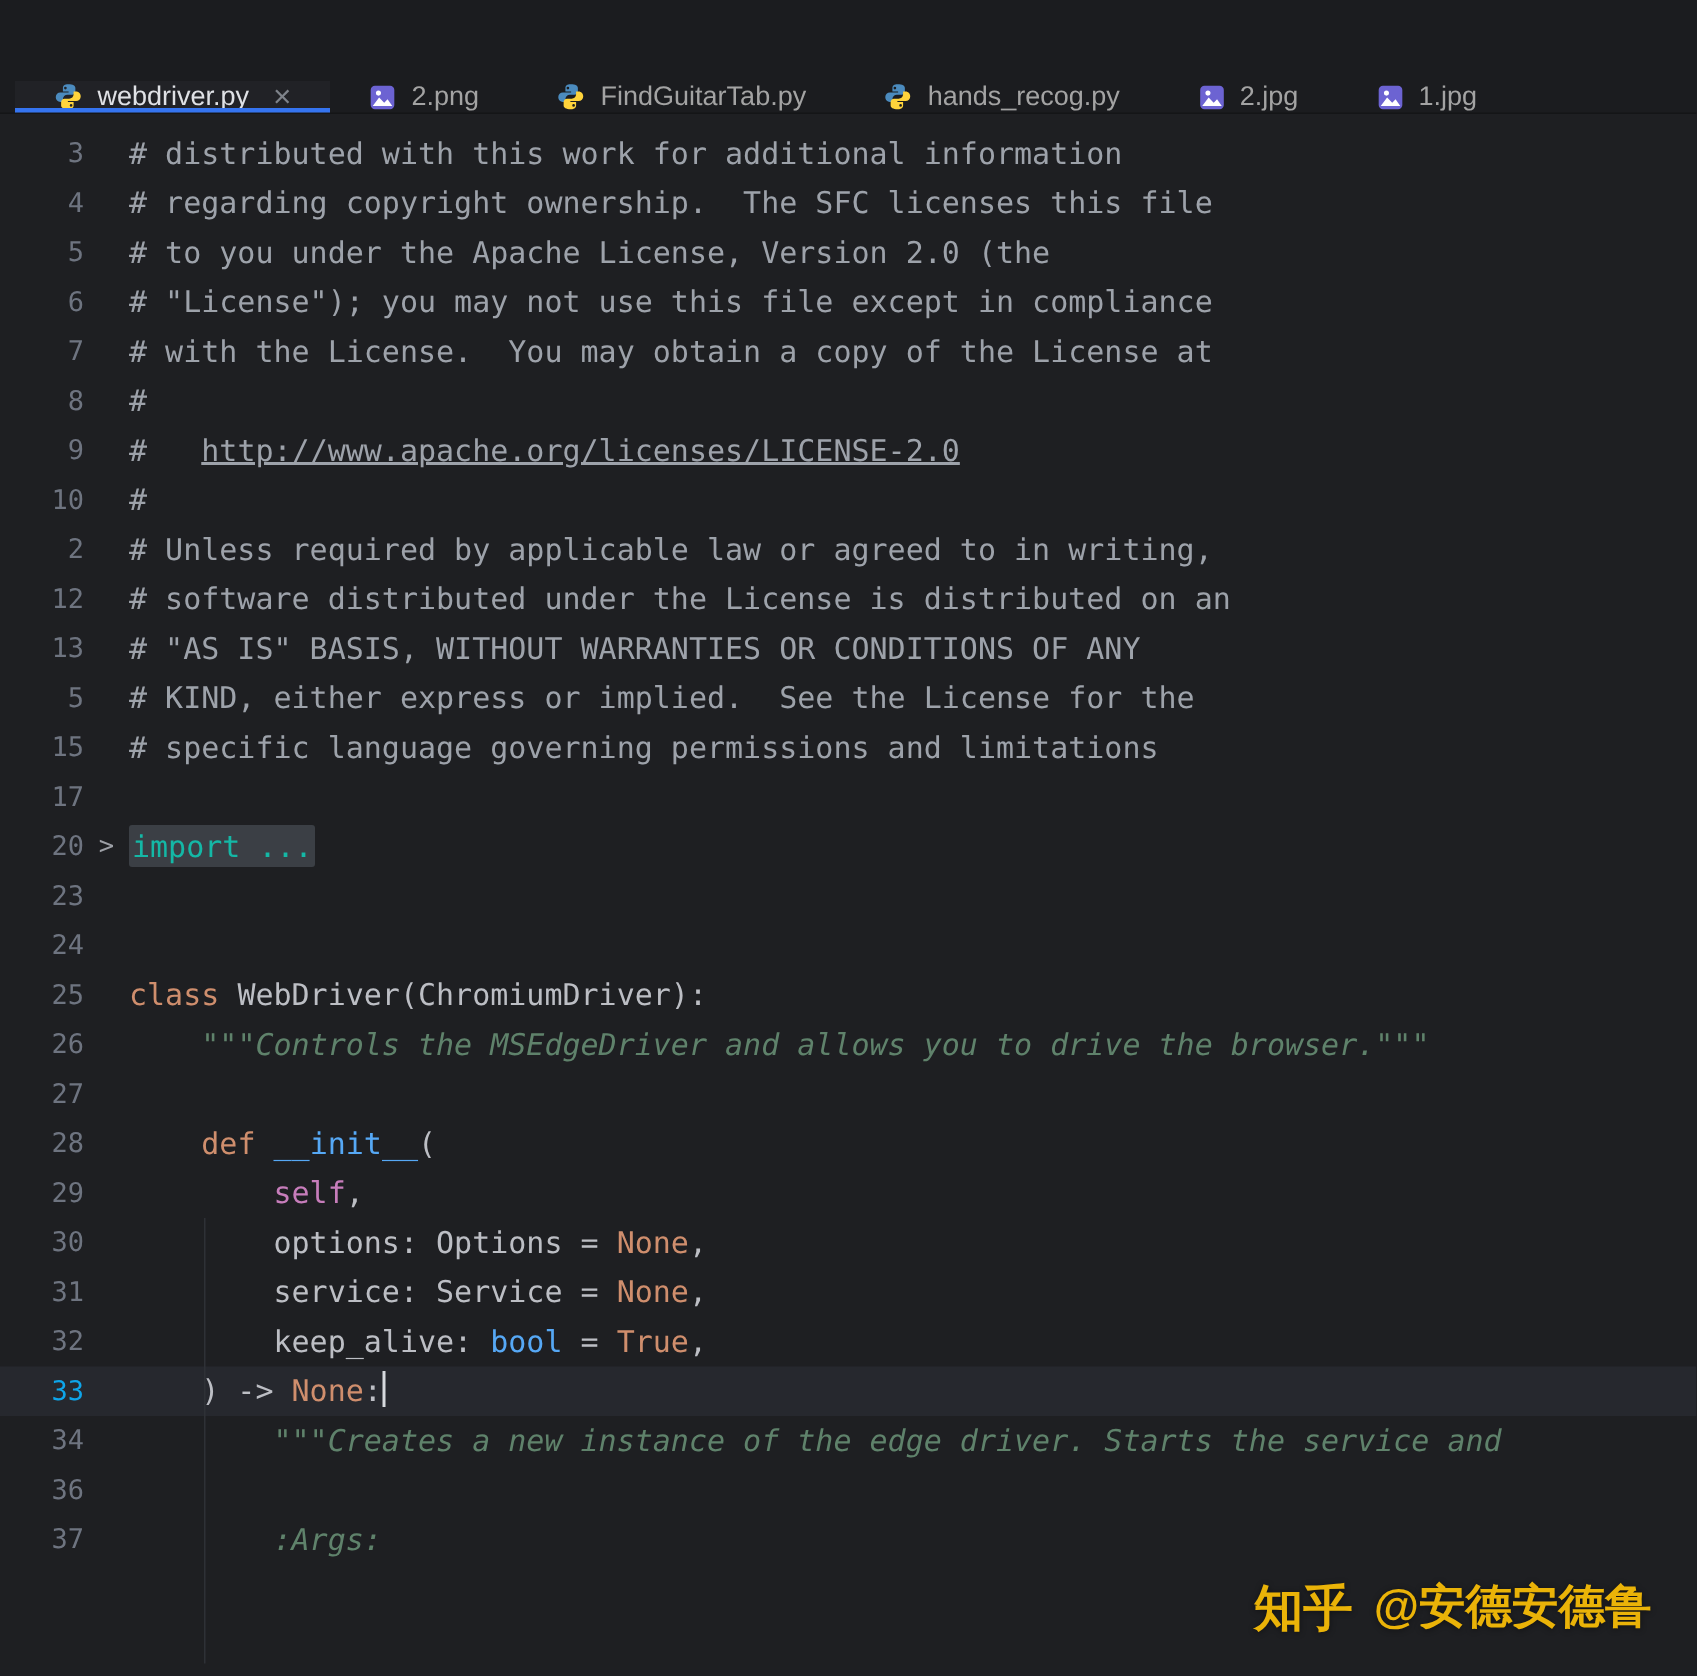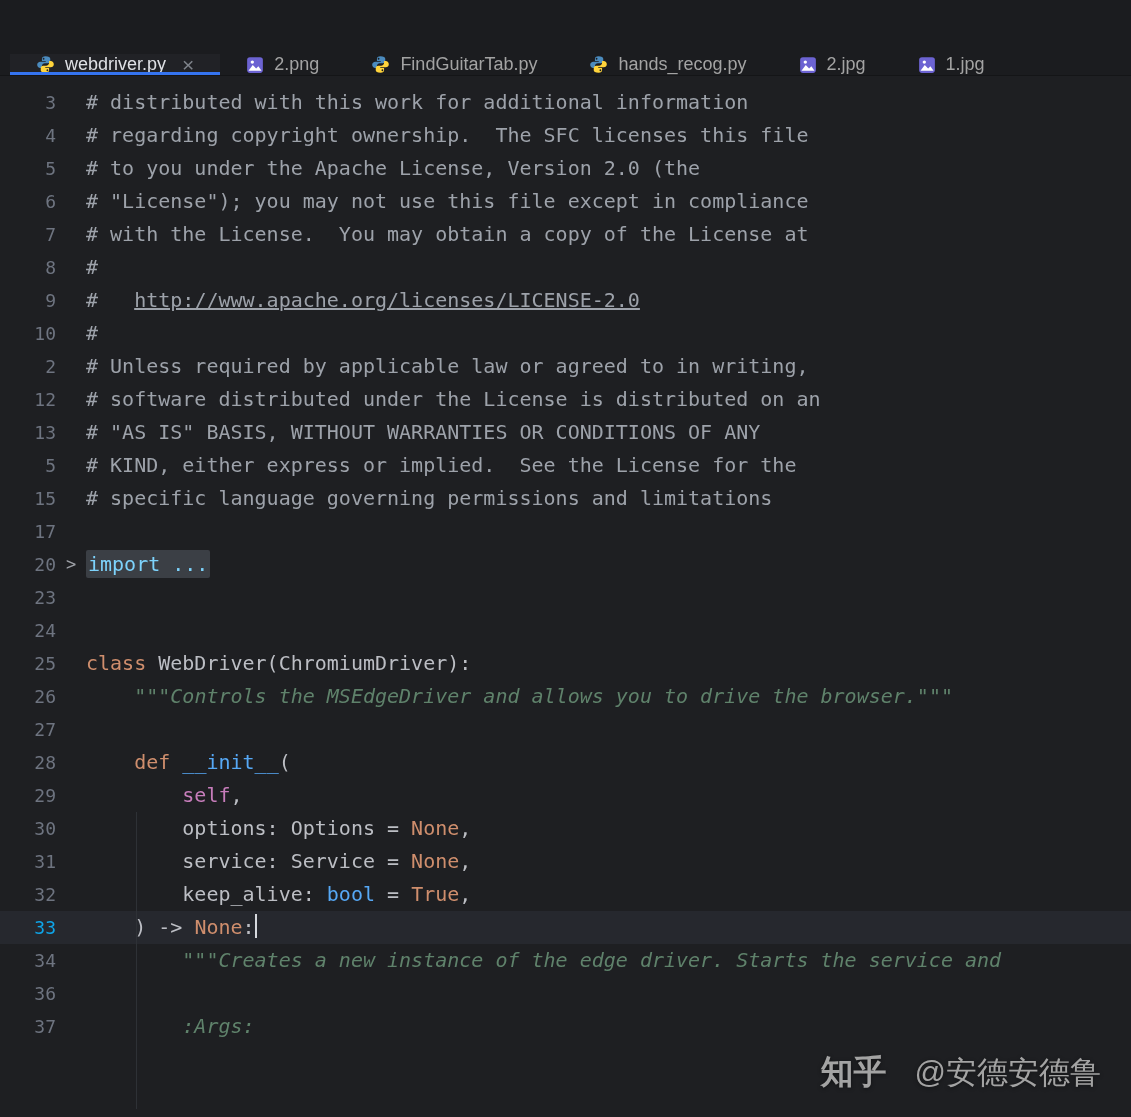--- a/index.html
+++ b/index.html
@@ -33,29 +33,29 @@
   .foldcol{width:30px;text-align:center;color:#9da0a6;font-size:17px;flex:none}
   .codetext{flex:1}
   .s-com{color:var(--comment)}
   .s-link{color:var(--comment);text-decoration:underline}
   .s-kw{color:var(--keyword)}
   .s-pln{color:var(--text)}
   .s-doc{color:var(--doc);font-style:italic}
   .s-self{color:var(--self)}
   .s-fn{color:var(--fn)}
   .s-bi{color:var(--builtin)}
-  .s-fold{background:var(--foldbg);color:#7dd3fc;border-radius:2px;padding:2px 2px}
+  .s-fold{background:var(--foldbg);color:#14b8a6;border-radius:2px;padding:2px 2px}
   .caret{display:inline-block;width:2px;height:24px;background:#d6d9de;vertical-align:-4px}
   .indent-guide{position:absolute;left:136px;top:735px;height:297px;width:1px;background:#2e3136}
 
   
-  .watermark{position:absolute;right:30px;bottom:22px;display:flex;align-items:center;
-             gap:28px;color:#a3a3a3;text-shadow:0 1px 4px rgba(0,0,0,.45)}
+  .watermark{position:absolute;right:30px;bottom:22px;display:flex;align-items:flex-start;
+             gap:14px;color:#eab308;text-shadow:0 1px 4px rgba(0,0,0,.45)}
   .wm-brand{font-size:33px;font-weight:700}
-  .wm-handle{font-size:31px;font-weight:400}
+  .wm-handle{font-size:31px;font-weight:700}
 </style>
 </head>
 <body>
 
 <div class="app">
   <div class="tabbar">
       <div class="tab active">
         <span class="tab-icon">
           <svg width="19" height="19" viewBox="0 0 16 16">
             <path fill="#4b8bbe" d="M8 1C5.9 1 5 1.9 5 3.1V5h3.2v.6H3.6C2.1 5.6 1 6.7 1 8.2s1.1 2.7 2.6 2.7H5V9.4C5 8 6.1 6.9 7.5 6.9h2.6c1.1 0 1.9-.9 1.9-2V3.1C12 1.9 10.7 1 8 1zM6.4 2.4a.75.75 0 1 1 0 1.5.75.75 0 0 1 0-1.5z"></path>

